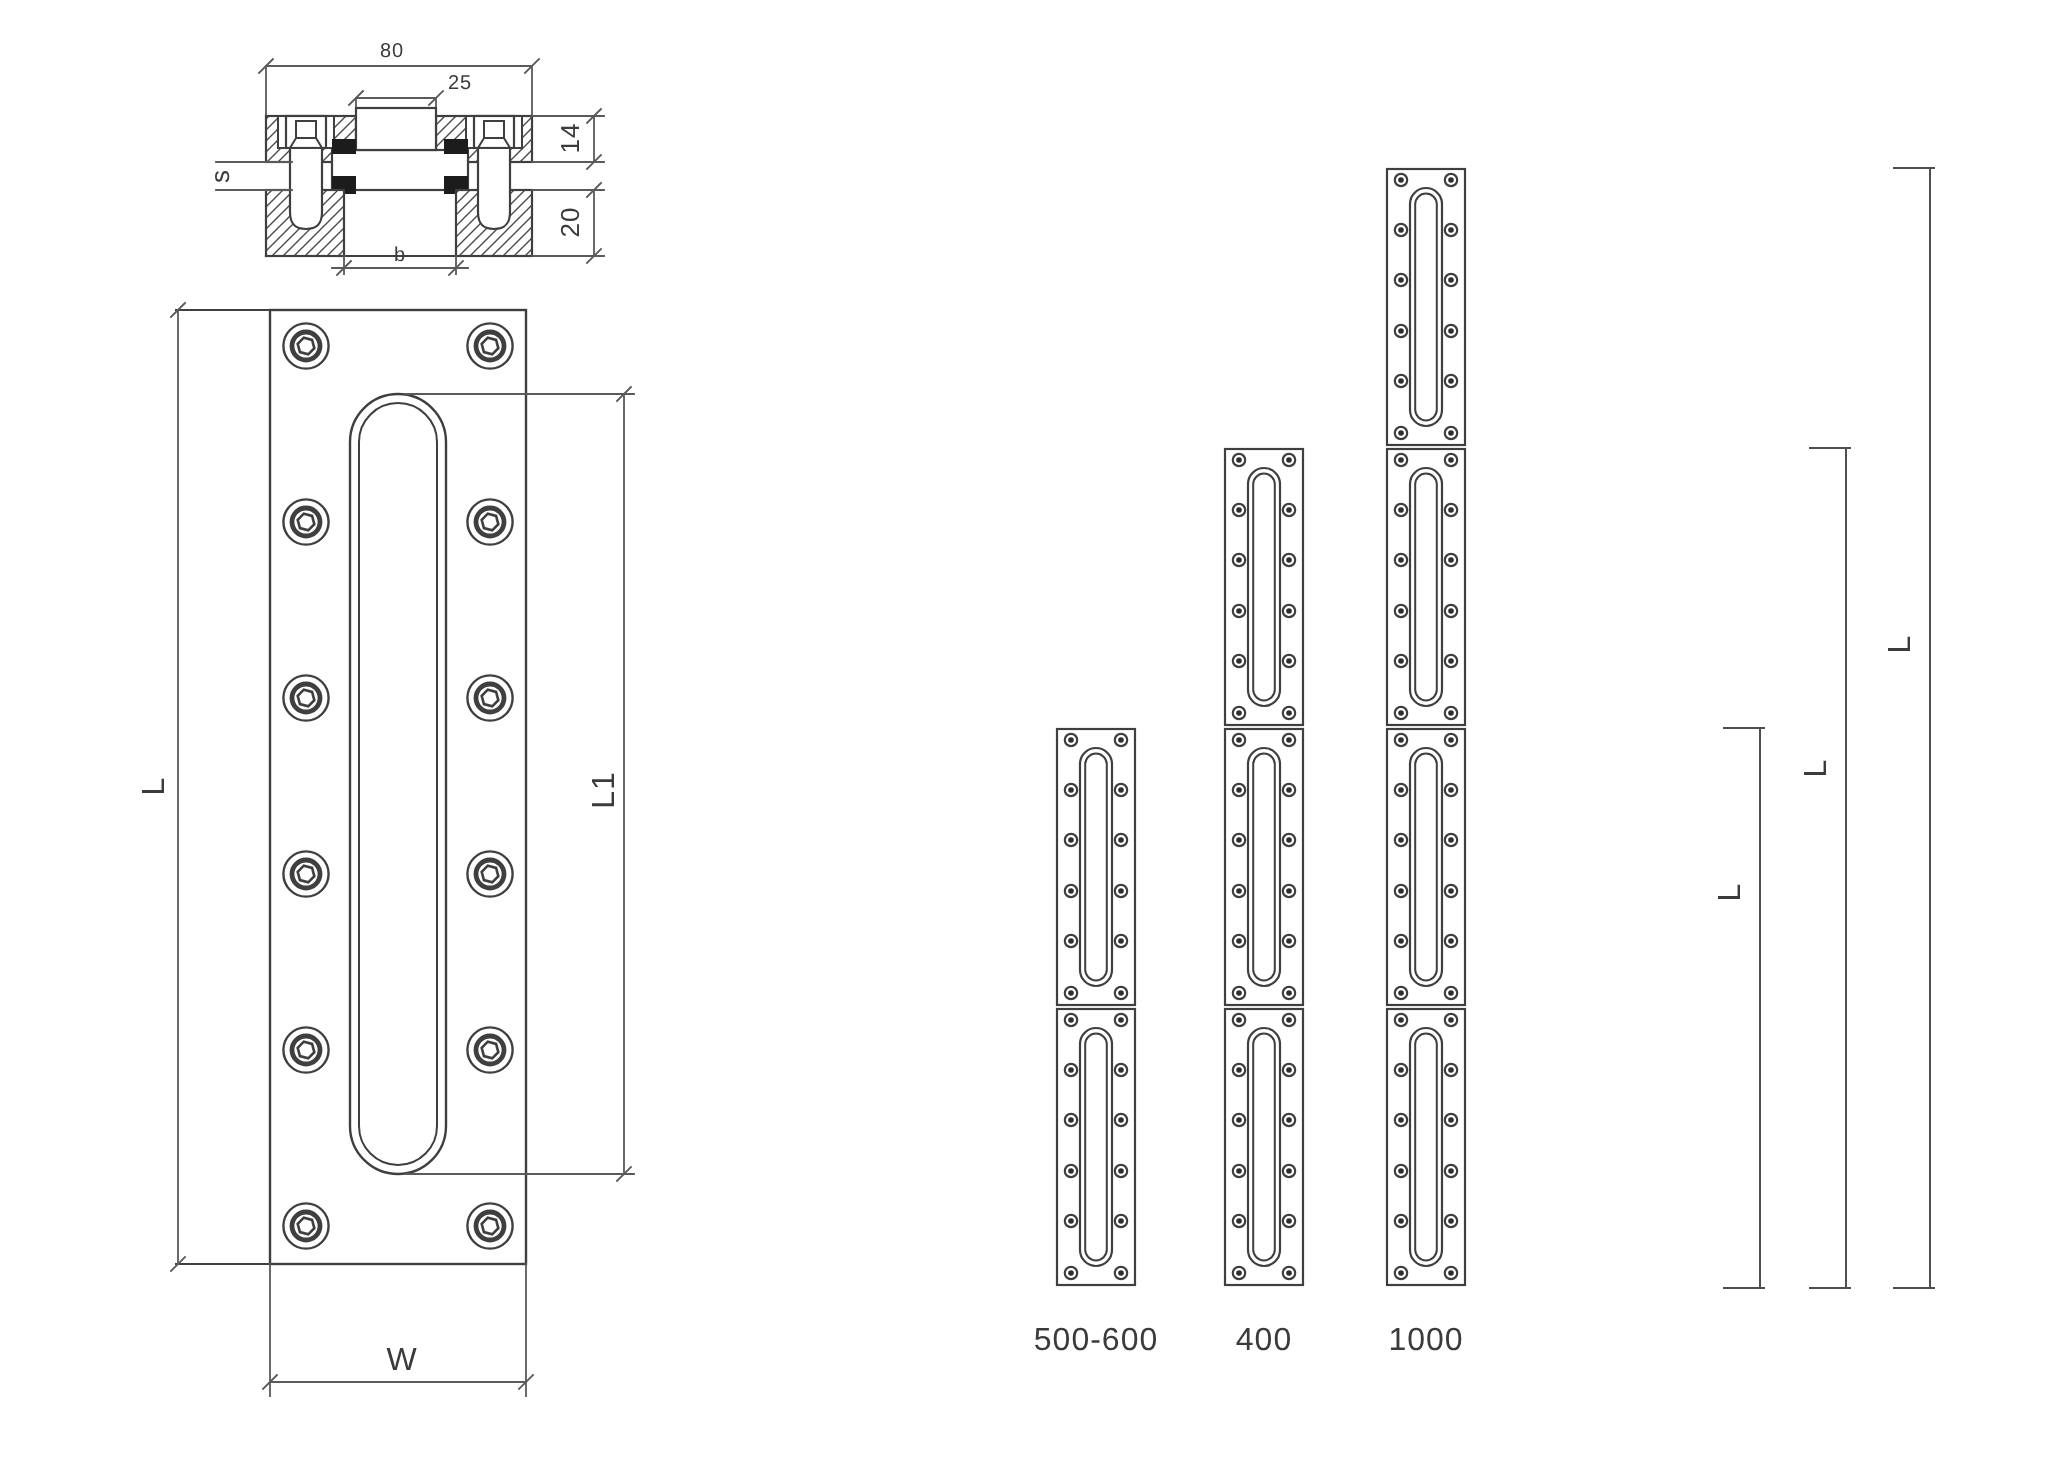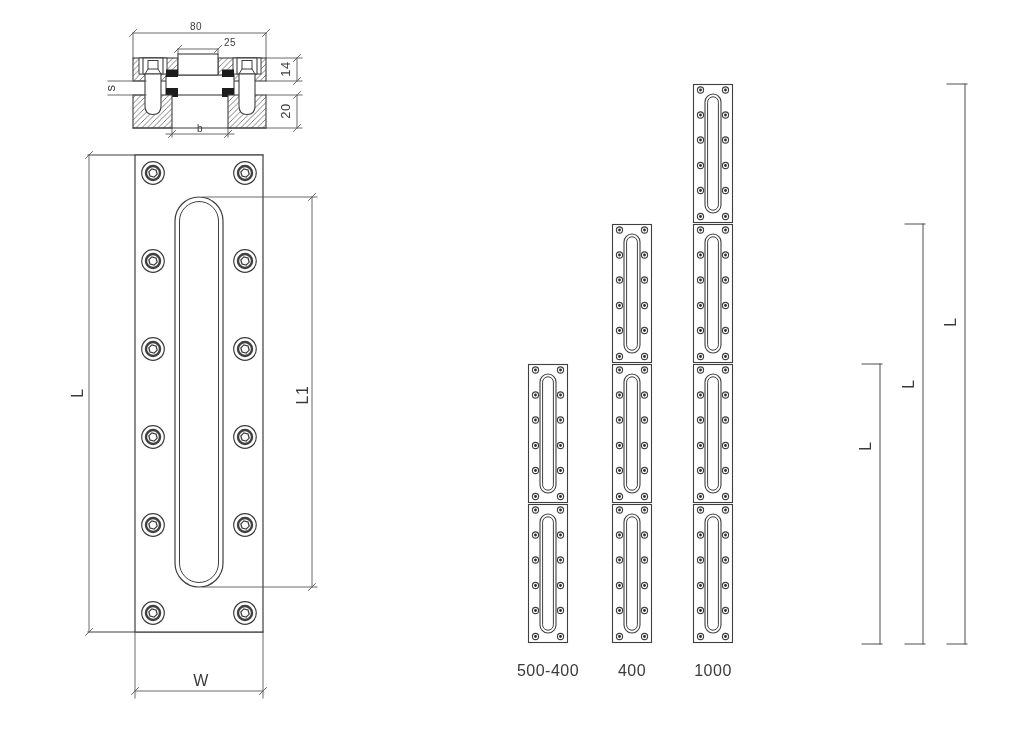--- a/index.html
+++ b/index.html
@@ -188,21 +188,21 @@
 <span class="lbl" style="left:196px;top:42px;margin-left:34px;">25</span>
 <span class="vlbl" style="left:110px;top:88px;">s</span>
 <span class="vlbl" style="left:285px;top:69px;">14</span>
 <span class="vlbl" style="left:285px;top:111px;">20</span>
 <span class="lbl" style="left:200px;top:128px;">b</span>
 
 <span class="vlbl big" style="left:78px;top:393px;">L</span>
 <span class="vlbl big" style="left:303px;top:395px;">L1</span>
 <span class="lbl big" style="left:201px;top:681px;">W</span>
 
-<span class="lbl big" style="left:548px;top:671px;">500-400</span>
+<span class="lbl big" style="left:548px;top:671px;">500-600</span>
 <span class="lbl big" style="left:632px;top:671px;">400</span>
 <span class="lbl big" style="left:713px;top:671px;text-align:right;">1000</span>
 
 <span class="vlbl big" style="left:866px;top:446px;">L</span>
 <span class="vlbl big" style="left:909px;top:384px;">L</span>
 <span class="vlbl big" style="left:951px;top:322px;">L</span>
 
 </div>
 
 </body></html>

